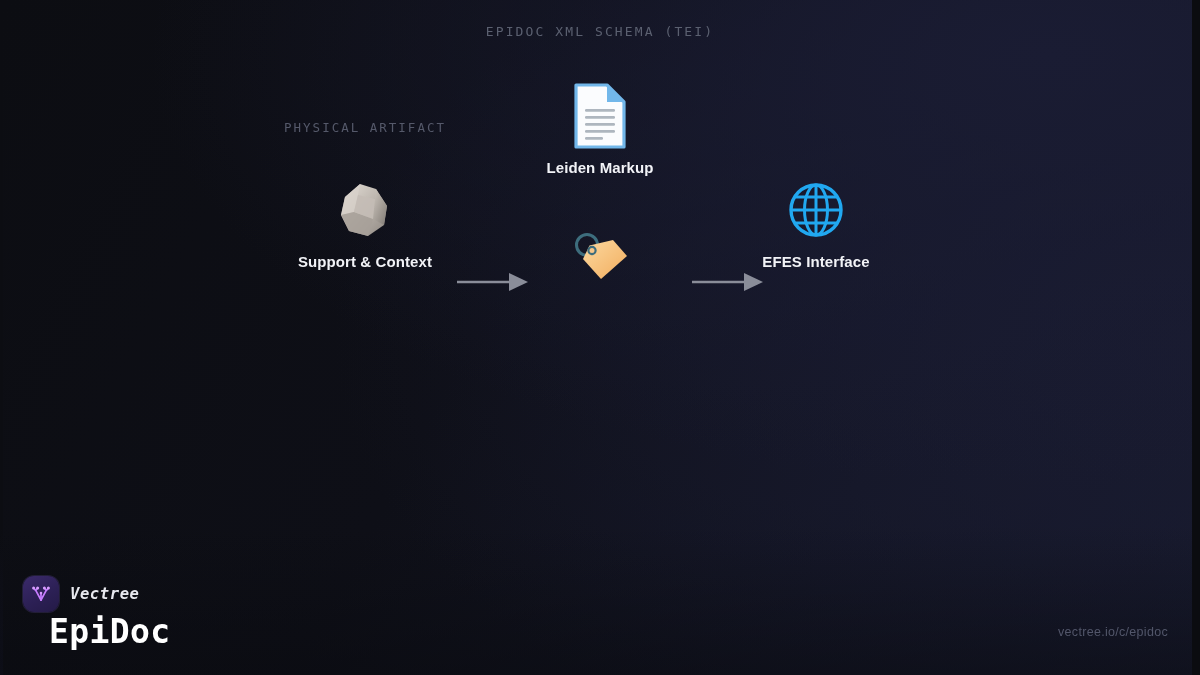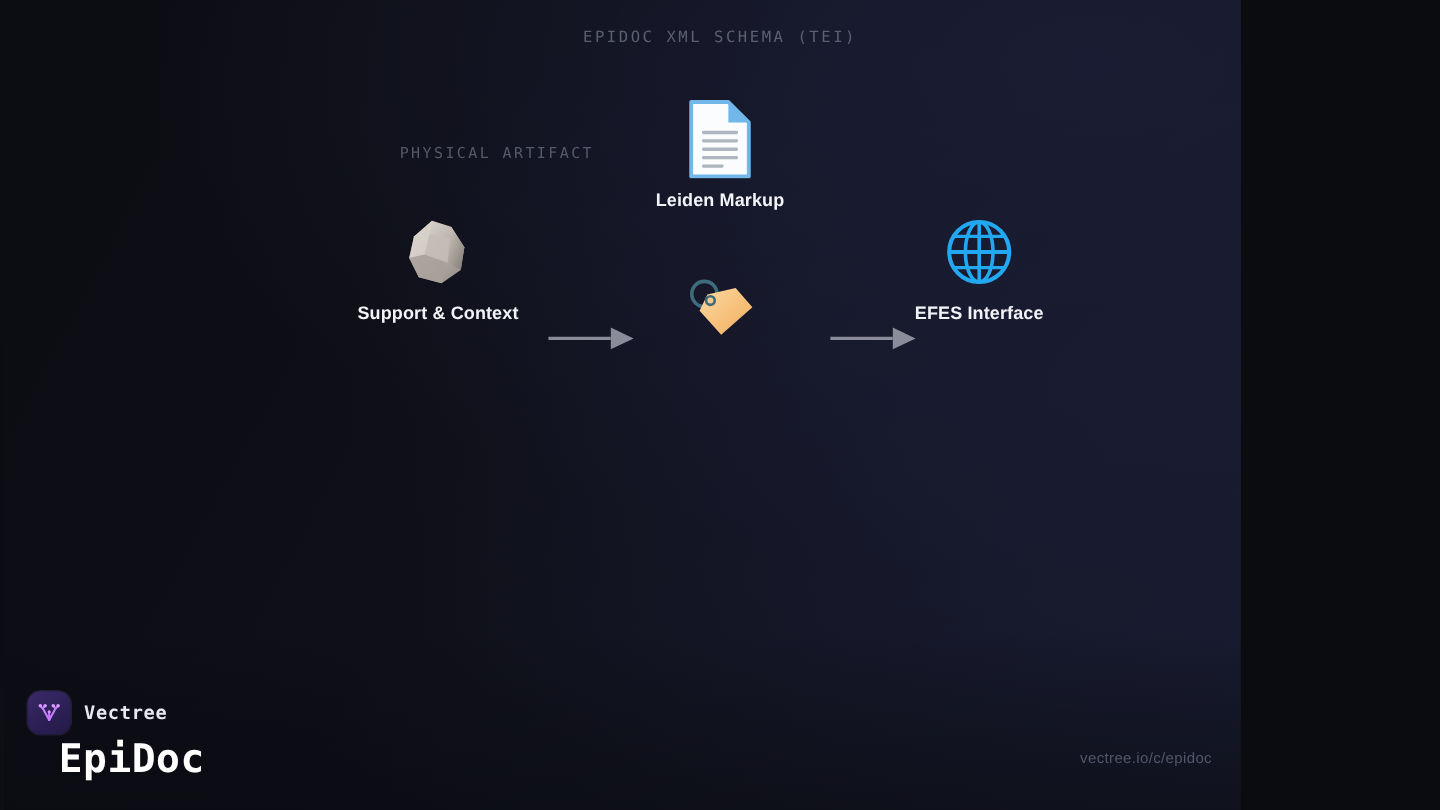--- a/index.html
+++ b/index.html
@@ -2,21 +2,21 @@
 <html><head>
 <meta charset="utf-8">
 <style>
   html, body {
     margin: 0;
     padding: 0;
     background: #0b0c10;
   }
   #stage {
     position: relative;
-    width: 1034px;
+    width: 1192px;
     height: 675px;
     overflow: hidden;
     background:
       radial-gradient(130% 110% at 88% 8%, #1a1c33 0%, rgba(26,28,51,0) 58%),
       radial-gradient(120% 120% at 100% 50%, #191b30 0%, rgba(25,27,48,0) 60%),
       linear-gradient(118deg, #0c0d12 0%, #0e0f17 42%, #131524 72%, #171a2e 100%);
     font-family: "Liberation Sans", sans-serif;
     -webkit-font-smoothing: antialiased;
   }
   
@@ -53,21 +53,21 @@
   }
   .zone-label {
     position: absolute;
     font-family: "DejaVu Sans Mono", monospace;
     font-size: 12.5px;
     letter-spacing: 2.0px;
     color: #55596a;
     white-space: nowrap;
     text-align: center;
   }
-  #zone-left  { left: 235px; top: 120px; width: 260px; text-align: right; }
+  #zone-left  { left: 235px; top: 120px; width: 260px; }
   #zone-right { left: 706px; top: 120px; width: 260px; }
 
   
   .node {
     position: absolute;
     width: 240px;
     text-align: center;
   }
   .node .glyph {
     height: 70px;
@@ -95,20 +95,21 @@
   #arrow-2 { left: 690px; top: 270px; }
 
   
   .brand-row {
     position: absolute;
     left: 23px;
     top: 576px;
     display: flex;
     align-items: center;
     gap: 11px;
+    font-style: italic;
   }
   .brand-mark {
     width: 36px;
     height: 36px;
     border-radius: 11px;
     background: linear-gradient(150deg, #3b2a6b 0%, #2c2055 55%, #241a47 100%);
     display: flex;
     align-items: center;
     justify-content: center;
     box-shadow: 0 0 0 1px rgba(140,110,220,0.18);

